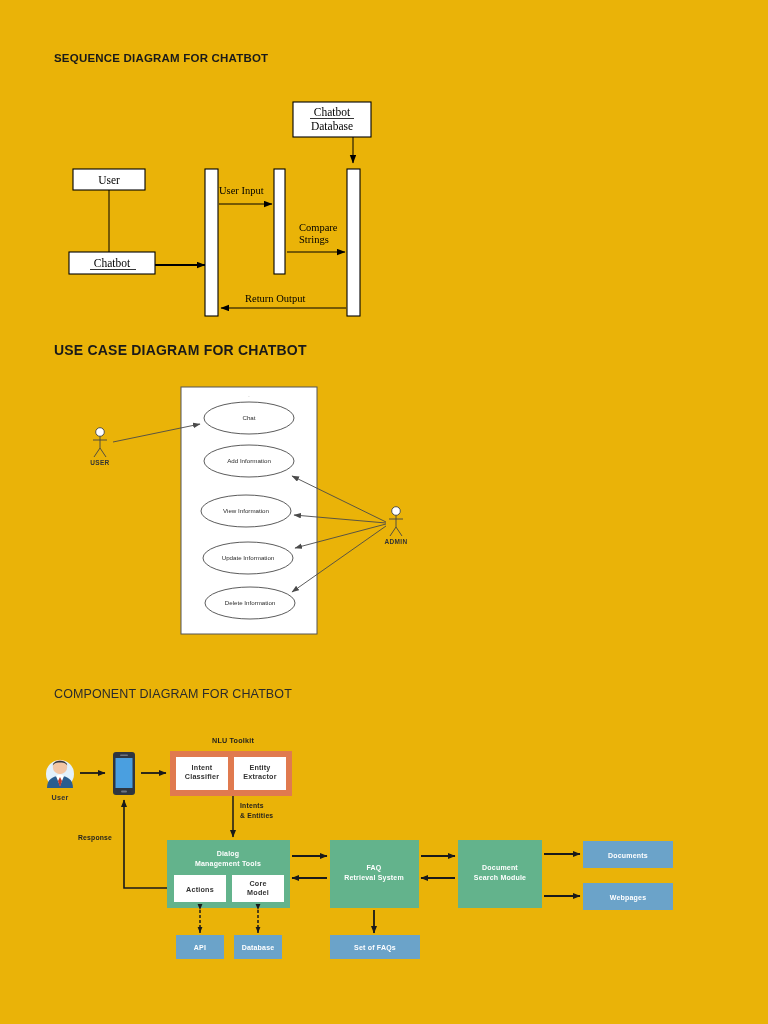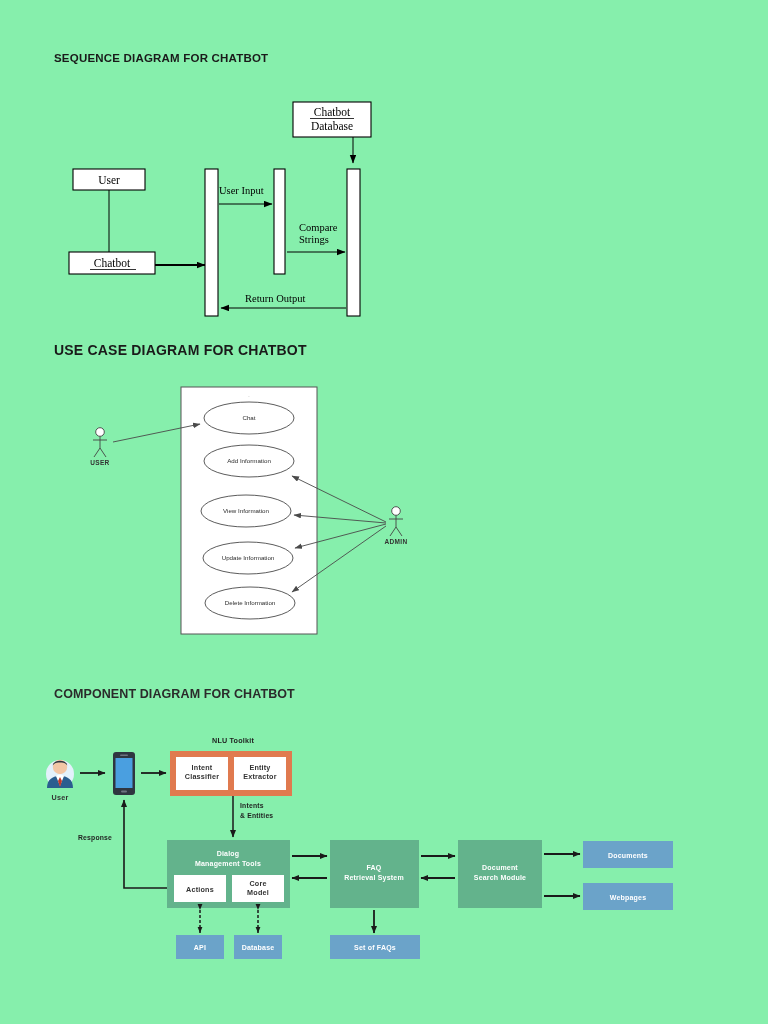--- a/index.html
+++ b/index.html
@@ -13,21 +13,21 @@
     position: relative;
     font-family: "Liberation Sans", sans-serif;
     overflow: hidden;
   }
 
   .page {
     position: absolute;
     left: 0; top: 0;
     width: 768px;
     height: 1024px;
-    background: #86efac;
+    background: #eab308;
   }
 
   
   .section-title {
     position: absolute;
     font-family: "Liberation Sans", sans-serif;
     color: #1a1a1a;
     white-space: nowrap;
   }
   #title-sequence {
@@ -38,21 +38,21 @@
   }
   #title-usecase {
     left: 54px; top: 342px;
     font-size: 14px;
     font-weight: bold;
     letter-spacing: 0.2px;
   }
   #title-component {
     left: 54px; top: 687px;
     font-size: 12.5px;
-    font-weight: bold;
+    font-weight: normal;
     letter-spacing: 0.1px;
     color: #2b2b2b;
   }
 
   
   .diagram {
     position: absolute;
   }
   .diagram svg { display: block; overflow: visible; }
   .seq-box-label {

